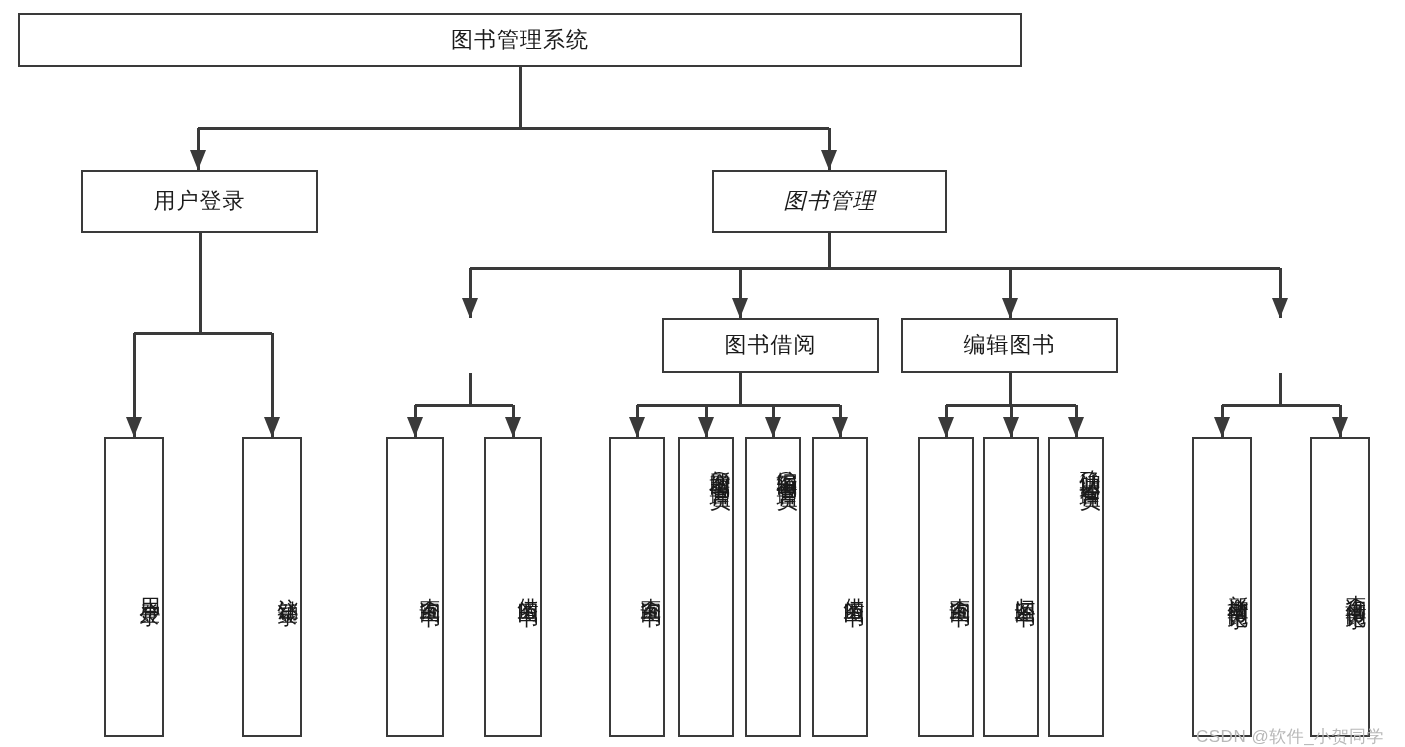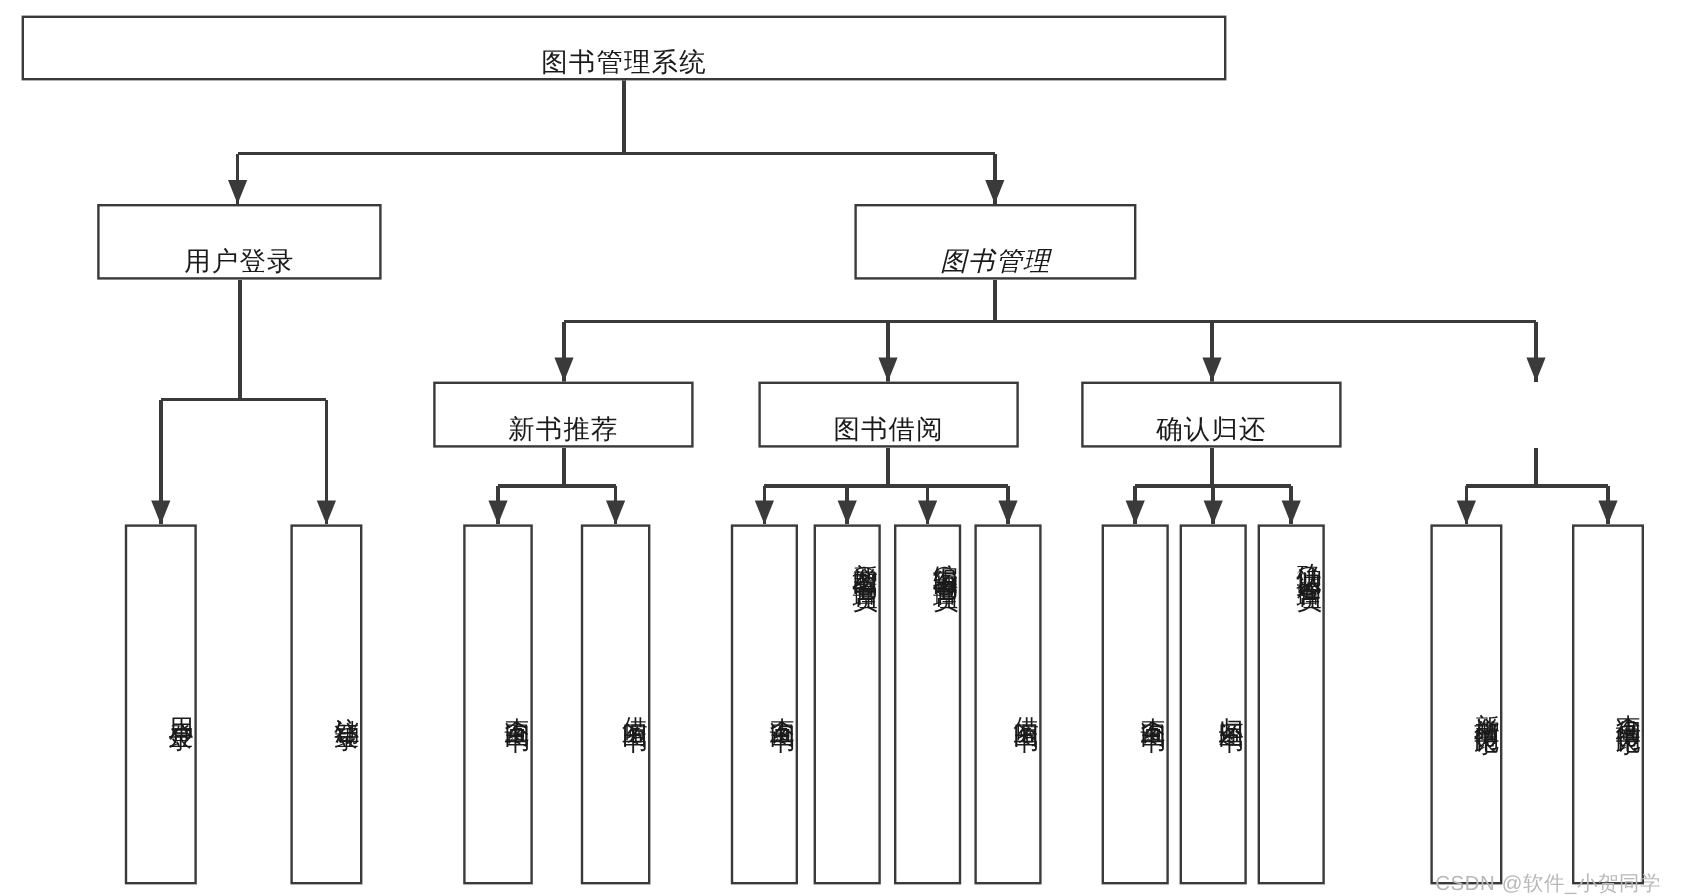--- a/index.html
+++ b/index.html
@@ -25,21 +25,21 @@
     width: 1405px;
     height: 747px;
     pointer-events: none;
   }
   .node {
     position: absolute;
     box-sizing: border-box;
     border: 2px solid #3a3a3a;
     background: #ffffff;
     display: flex;
-    align-items: flex-end;
+    align-items: center;
     justify-content: center;
     color: #1a1a1a;
   }
   .node-h {
     font-size: 22px;
     letter-spacing: 1px;
     line-height: 1.2;
     white-space: nowrap;
   }
   .node-v {
@@ -130,28 +130,25 @@
       <span>图书管理系统</span>
     </div>
 
   <div class="node node-h" style="left: 81px; top: 170px; width: 237px; height: 63px;">
       <span>用户登录</span>
     </div>
   <div class="node node-h" style="left: 712px; top: 170px; width: 235px; height: 63px; font-style: italic;">
       <span>图书管理</span>
     </div>
 
-  <div class="node node-h" style="left: 361px; top: 318px; width: 217px; height: 55px;">
-      <span>新书推荐</span>
-    </div>
-  <div class="node node-h" style="left: 632px; top: 318px; width: 217px; height: 55px;">
+  <div class="node node-h" style="left: 662px; top: 318px; width: 217px; height: 55px;">
       <span>图书借阅</span>
     </div>
   <div class="node node-h" style="left: 901px; top: 318px; width: 217px; height: 55px;">
-      <span>确认归还</span>
+      <span>编辑图书</span>
     </div>
 
   <div class="node node-v center-v" style="left: 104px; top: 437px; width: 60px; height: 300px;">
       <span>用户登录</span>
     </div>
   <div class="node node-v center-v" style="left: 242px; top: 437px; width: 60px; height: 300px;">
       <span>注销登录</span>
     </div>
   <div class="node node-v center-v" style="left: 386px; top: 437px; width: 58px; height: 300px;">
       <span>查询图书</span>

